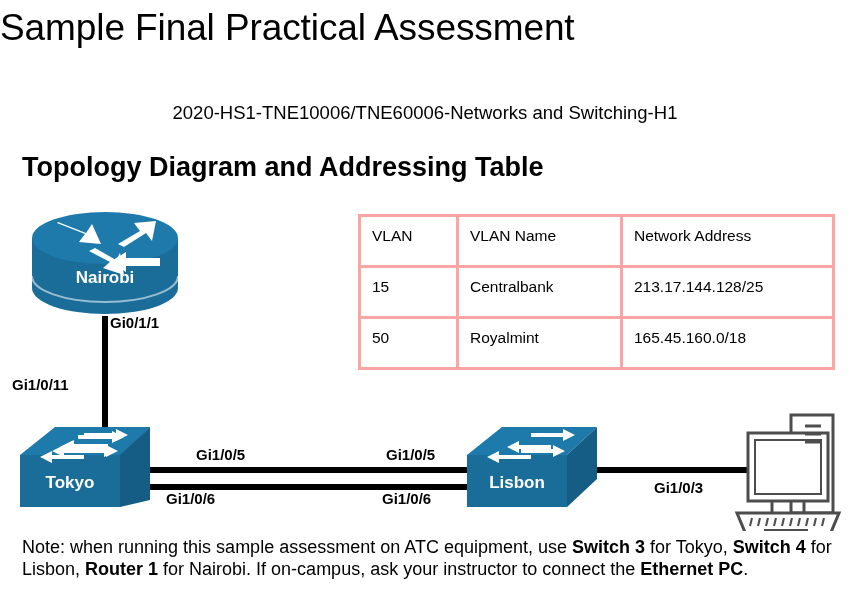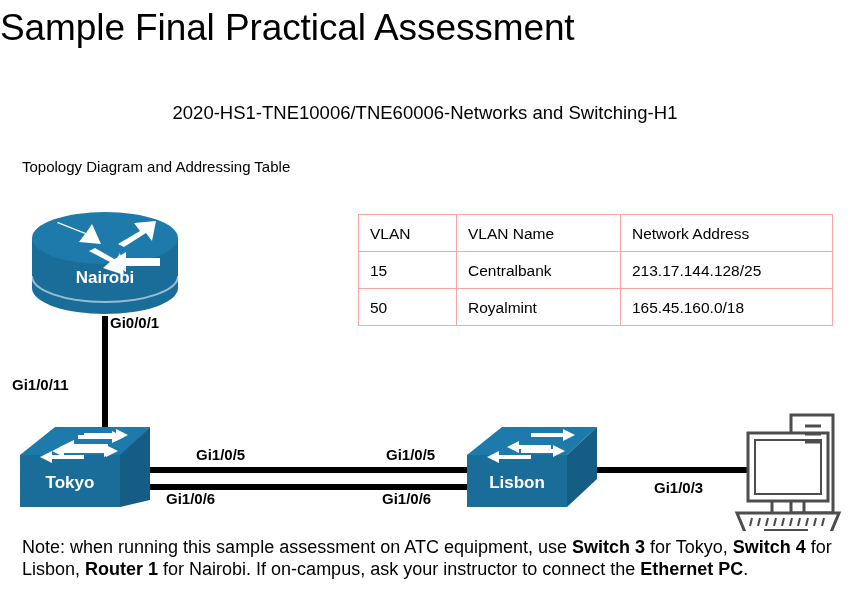--- a/index.html
+++ b/index.html
@@ -36,38 +36,38 @@
     text-align: center;
     font-size: 18.5px;
     font-weight: 400;
     line-height: 24px;
     white-space: nowrap;
     margin-top: 41px;
   }
   #section-heading {
     position: absolute;
     left: 22px; top: 152px;
-    font-size: 15px;
-    font-weight: 400;
+    font-size: 27px;
+    font-weight: 700;
     line-height: 30px;
     white-space: nowrap;
   }
 
   
   #addressing-table {
     position: absolute;
     left: 358px; top: 214px;
     width: 474px;
     border-collapse: collapse;
     table-layout: fixed;
     font-size: 15.5px;
   }
   #addressing-table td, #addressing-table th {
-    border: 1px solid #fca5a5;
-    padding: 6px 0 4px 11px;
+    border: 3px solid #fca5a5;
+    padding: 6px 0 16px 11px;
     text-align: left;
     font-weight: 400;
     height: 26px;
     vertical-align: middle;
     white-space: nowrap;
   }
   #addressing-table col.c0 { width: 98px; }
   #addressing-table col.c1 { width: 164px; }
   #addressing-table col.c2 { width: 212px; }
 
@@ -259,21 +259,21 @@
 
       <g stroke="#4d4d4d" stroke-width="3">
         <line x1="805" y1="230" x2="821" y2="230"></line>
         <line x1="805" y1="238" x2="821" y2="238"></line>
         <line x1="805" y1="246" x2="821" y2="246"></line>
       </g>
     </g>
 
   </svg>
 
-  <div class="port-label" style="left:110px; top:118px;">Gi0/0/1</div>
+  <div class="port-label" style="left:110px; top:118px;">Gi0/1/1</div>
 
   <div class="port-label" style="left:12px; top:180px;">Gi1/0/11</div>
 
   <div class="port-label" style="left:196px; top:250px;">Gi1/0/5</div>
 
   <div class="port-label" style="left:166px; top:294px;">Gi1/0/6</div>
 
   <div class="port-label" style="left:386px; top:250px;">Gi1/0/5</div>
 
   <div class="port-label" style="left:382px; top:294px;">Gi1/0/6</div>

